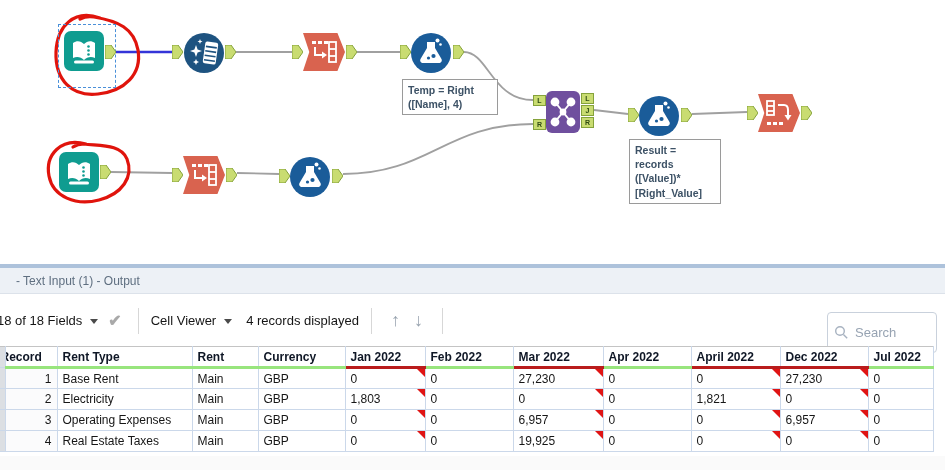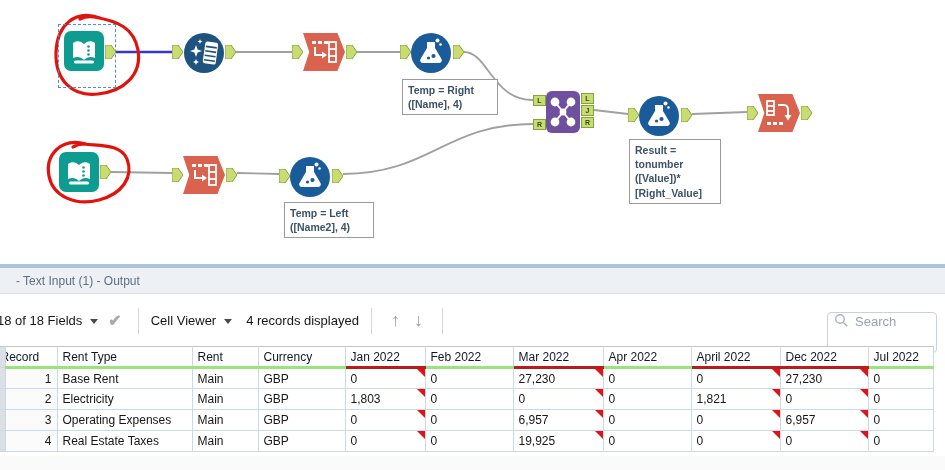--- a/index.html
+++ b/index.html
@@ -30,31 +30,31 @@
     border-bottom:1px solid #DCE2EA;color:#5F6F80;font-size:12px;line-height:26px;padding-left:16px;box-sizing:border-box;}
   .toolbar{position:absolute;left:0;top:295px;width:945px;height:51px;background:#fff;
     display:flex;align-items:center;font-size:13px;color:#151515;}
   .tb-fields{margin-left:-3px;}
   .caret{width:0;height:0;border-left:4px solid transparent;border-right:4px solid transparent;
     border-top:5px solid #4a4a4a;margin:2px 6px 0 8px;}
   .check{color:#A9A9A9;font-size:16px;font-weight:700;margin:0 4px;}
   .tbsep{width:1px;height:26px;background:#D7D7D7;margin:0 12px;}
   .udarrow{color:#97A2AE;font-size:18px;margin:0 7px;}
   .searchbox{position:absolute;right:8px;top:17px;width:110px;height:41px;background:#fff;
-    border:1px solid #C9D1DC;border-radius:4px;display:flex;align-items:flex-start;box-sizing:border-box;}
+    border:1px solid #C9D1DC;border-radius:4px;display:flex;align-items:center;box-sizing:border-box;}
   .searchbox input{border:0;outline:0;width:78px;font-size:13px;color:#333;font-family:"Liberation Sans",sans-serif;background:transparent;}
   .searchbox input::placeholder{color:#97A3B2;}
   .mag{margin:0 4px 0 6px;}
 
   
   .grid{position:absolute;left:0;top:346px;}
   table{border-collapse:collapse;table-layout:fixed;font-size:12px;color:#161616;}
   td,th{border:1px solid #CBD8EA;height:21px;padding:0 0 0 5px;text-align:left;overflow:hidden;
     white-space:nowrap;box-sizing:border-box;background:#fff;position:relative;}
-  th{font-weight:400;color:#0F1726;border-top:1px solid #C4C4C4;}
+  th{font-weight:700;color:#0F1726;border-top:1px solid #C4C4C4;}
   th.u-green{border-bottom:3px solid #98E57D;}
   th.u-red{border-bottom:3px solid #b91c1c;}
   td.spacer,th.spacer{background:#DCDFE3;padding:0;border-left:0;}
   td.rec{text-align:right;padding:0 5px 0 0;background:#FBFBFC;}
   th .clip{display:inline-block;margin-left:-10px;}
   td.flag::after{content:'';position:absolute;top:0;right:0;width:0;height:0;
     border-top:8px solid #E01414;border-left:8px solid transparent;}
   .below{position:absolute;left:0;top:456px;width:945px;height:14px;background:#FAFAFA;}
 </style>
 </head>
@@ -189,21 +189,21 @@
       </svg>
     </div>
     <svg class="anchor" style="left:628px;top:108px;" viewBox="0 0 11 14">
       <polygon points="0,0 6,0 11,7 6,14 0,14" fill="#C9DC71" stroke="#85A23B"></polygon>
       </svg>
     <svg class="anchor" style="left:681px;top:108px;" viewBox="0 0 11 14">
       <polygon points="0,0 6,0 11,7 6,14 0,14" fill="#C9DC71" stroke="#85A23B"></polygon>
       </svg>
 
     <div class="ann" style="left:629px;top:139px;width:80px;">Result =
-tonumber
+records
 ([Value])*
 [Right_Value]</div>
 
     <div class="tool" style="left:758px;top:94px;">
       <div class="banner"></div>
       <svg width="42" height="38" viewBox="0 0 42 38">
         <rect x="9" y="7" width="7" height="14" fill="none" stroke="#fff" stroke-width="1.8"></rect>
         <line x1="9" y1="12" x2="16" y2="12" stroke="#fff" stroke-width="1.8"></line>
         <line x1="9" y1="17" x2="16" y2="17" stroke="#fff" stroke-width="1.8"></line>
         <path d="M20,11 h6 c3,0 4,2 4,5 v5" stroke="#fff" stroke-width="2" fill="none"></path>
@@ -265,22 +265,20 @@
         <circle cx="22.5" cy="23" r="2.1" fill="#1A5C99"></circle>
       </svg>
     </div>
     <svg class="anchor" style="left:279px;top:169px;" viewBox="0 0 11 14">
       <polygon points="0,0 6,0 11,7 6,14 0,14" fill="#C9DC71" stroke="#85A23B"></polygon>
       </svg>
     <svg class="anchor" style="left:332px;top:169px;" viewBox="0 0 11 14">
       <polygon points="0,0 6,0 11,7 6,14 0,14" fill="#C9DC71" stroke="#85A23B"></polygon>
       </svg>
 
-    <div class="ann" style="left:284px;top:202px;width:78px;">Temp = Left
-([Name2], 4)</div>
   </div>
 
   <div class="divider"></div>
 
   <div class="res-header">- Text Input (1) - Output</div>
 
   <div class="toolbar">
     <span class="tb-fields">18 of 18 Fields</span>
     <span class="caret"></span>
     <span class="check">✔</span>

